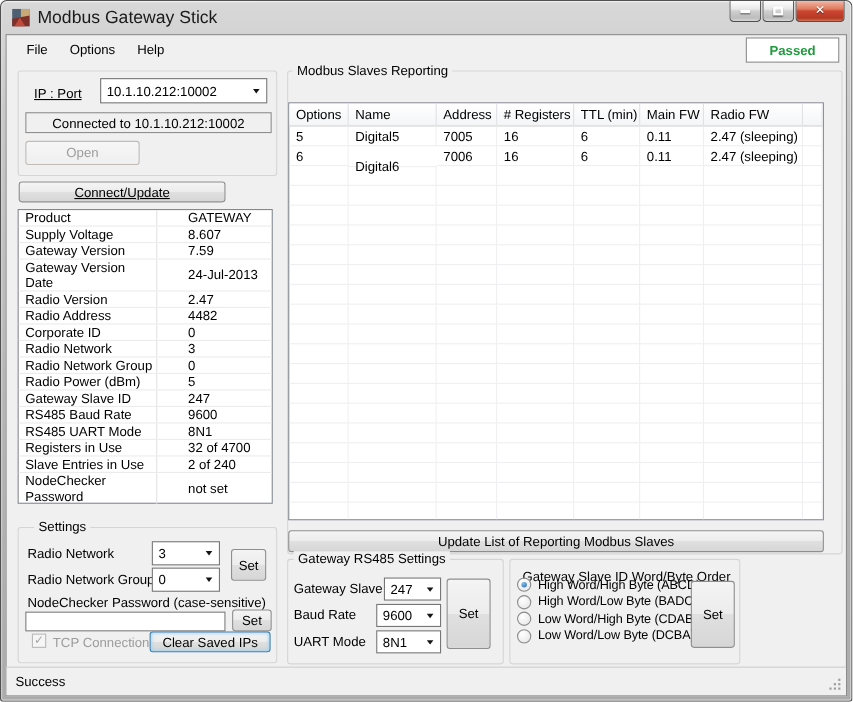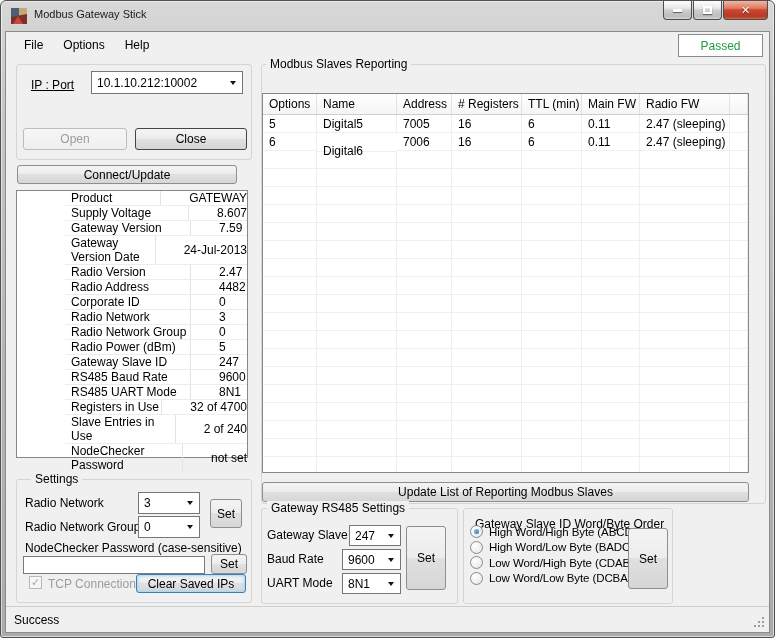--- a/index.html
+++ b/index.html
@@ -4,36 +4,36 @@
 <style>
   html,body{margin:0;padding:0;width:775px;height:638px;overflow:hidden;background:#fff;
     font-family:"Liberation Sans","DejaVu Sans",sans-serif;font-size:12px;color:#000;}
   *{box-sizing:border-box;}
   .window{position:relative;width:775px;height:638px;border:1px solid #515151;border-radius:6px 6px 3px 3px;
     background:linear-gradient(180deg,#d8d8d8 0%,#c6c6c6 18%,#b4b4b4 60%,#ababab 100%);
     box-shadow:inset 0 0 0 1px rgba(255,255,255,.55);}
   
   .titlebar{position:absolute;left:0;top:0;right:0;height:30px;}
   .app-icon{position:absolute;left:10px;top:7px;width:16px;height:16px;}
-  .title-text{position:absolute;left:33px;top:7px;font-size:11px;color:#1a1a1a;white-space:nowrap;}
+  .title-text{position:absolute;left:33px;top:7px;font-size:16px;color:#1a1a1a;white-space:nowrap;}
   .win-buttons{position:absolute;top:0;right:6px;display:flex;}
   .win-btn{height:19px;border:1px solid #4e4e4e;border-top:none;border-radius:0 0 4px 4px;
     display:flex;align-items:center;justify-content:center;margin-left:1px;
     background:linear-gradient(180deg,#fdfdfd,#e8e8e8 40%,#cfcfcf 50%,#bdbdbd 85%,#d6d6d6);}
   .win-btn.min,.win-btn.max{width:29px;}
   .win-btn.close{width:45px;background:linear-gradient(180deg,#f0b5a5,#e07a5d 40%,#cc4632 50%,#b53a24 85%,#d2674c);}
   .glyph-min{display:block;width:9px;height:3px;background:#fff;box-shadow:0 1px 1px rgba(0,0,0,.55);}
   .glyph-max{display:block;width:9px;height:8px;border:2px solid #fff;box-shadow:0 1px 1px rgba(0,0,0,.45);}
   .glyph-close{color:#fff;font-size:11px;font-weight:bold;text-shadow:0 1px 1px rgba(0,0,0,.6);line-height:1;}
   
   .client{position:absolute;left:4px;right:4px;top:30px;bottom:4px;background:#f0f0f0;border:1px solid #8b8b8b;}
   .menubar{position:absolute;left:0;top:0;right:0;height:26px;display:flex;align-items:center;padding-left:8px;}
   .menu-item{padding:4px 10px;cursor:default;}
   .passed-box{position:absolute;top:2px;right:6px;width:85px;height:23px;background:#fff;border:1px solid #8b8b8b;
-    display:flex;align-items:center;justify-content:center;font-weight:normal;color:#1f9b3d;}
+    display:flex;align-items:center;justify-content:center;font-weight:bold;color:#1f9b3d;}
   
   .groupbox{position:absolute;border:1px solid #d5d5d5;border-radius:3px;}
   .caption{position:absolute;top:-8px;background:#f0f0f0;padding:0 4px;white-space:nowrap;}
   .lbl{position:absolute;white-space:nowrap;}
   .btn{position:absolute;display:flex;align-items:center;justify-content:center;border:1px solid #8e8e8e;border-radius:3px;
     background:linear-gradient(180deg,#f4f4f4,#ececec 50%,#e0e0e0 50%,#d6d6d6);cursor:default;white-space:nowrap;}
   .btn.default{border-color:#454545;}
   .btn.disabled{background:linear-gradient(180deg,#f6f6f6,#efefef);border-color:#c0bcb7;color:#9d9d9d;}
   .btn.focusblue{border-color:#3c7fb1;box-shadow:inset 0 0 3px 1px #a5d6f1;}
   .combo{position:absolute;background:#fff;border:1px solid #767676;display:flex;align-items:center;padding-left:5px;}
@@ -48,23 +48,23 @@
   .radio{width:13px;height:13px;border-radius:50%;border:1px solid #8a8a8a;background:radial-gradient(circle at 35% 30%,#fff,#e4e4e4);position:relative;flex:0 0 13px;}
   .radio.selected::after{content:"";position:absolute;left:3px;top:3px;width:5px;height:5px;border-radius:50%;
     background:radial-gradient(circle at 35% 30%,#7fc0ea,#2a66b0);}
   
   .gb-conn{left:10px;top:32px;width:236px;height:96px;}
   .ip-port-label{left:14px;top:13px;text-decoration:underline;}
   .ip-combo{left:74px;top:6px;width:152px;height:23px;}
   .connected-panel{left:6px;top:37px;width:224px;height:19px;}
   .open-btn{left:6px;top:63px;width:104px;height:22px;}
   .close-btn{left:118px;top:63px;width:112px;height:22px;}
-  .connect-btn{left:11px;top:133px;width:220px;height:19px;}
+  .connect-btn{left:11px;top:133px;width:188px;height:19px;text-decoration:underline;}
   .props-list{position:absolute;left:10px;top:158px;width:232px;height:268px;background:#fff;border:1px solid #828790;
-    display:flex;flex-direction:column;padding-left:48px;}
+    display:flex;flex-direction:column;}
   .prop-row{flex:1;display:flex;align-items:center;border-bottom:1px solid #ececec;}
   .prop-row:last-child{border-bottom:none;}
   .prop-name{width:126px;align-self:stretch;display:flex;align-items:center;padding-left:6px;border-right:1px solid #e3e3e3;}
   .prop-value{padding-left:8px;white-space:nowrap;margin-left:20px;}
   .gb-settings{left:10px;top:447px;width:236px;height:124px;}
   .gb-settings .caption{left:14px;}
   .s-rn-label{left:8px;top:16px;}
   .s-rn-combo{left:121px;top:12px;width:62px;height:22px;}
   .s-rng-label{left:8px;top:40px;}
   .s-rng-combo{left:121px;top:36px;width:62px;height:22px;}
@@ -138,22 +138,22 @@
       <span class="menu-item">Help</span>
       <div class="passed-box">Passed</div>
     </div>
 
     <div class="groupbox gb-conn">
       <span class="lbl ip-port-label">IP : Port</span>
       <div class="combo ip-combo">
         <span>10.1.10.212:10002</span>
         <span class="combo-arrow"></span>
       </div>
+      <div class="sunken connected-panel">Connected to 10.1.10.212:10002</div>
       <div class="btn disabled open-btn">Open</div>
-      <div class="btn default close-btn">Close</div>
     </div>
 
     <div class="btn connect-btn">Connect/Update</div>
 
     <div class="props-list">
         <div class="prop-row">
           <span class="prop-name">Product</span>
           <span class="prop-value">GATEWAY</span>
         </div>
         <div class="prop-row">

